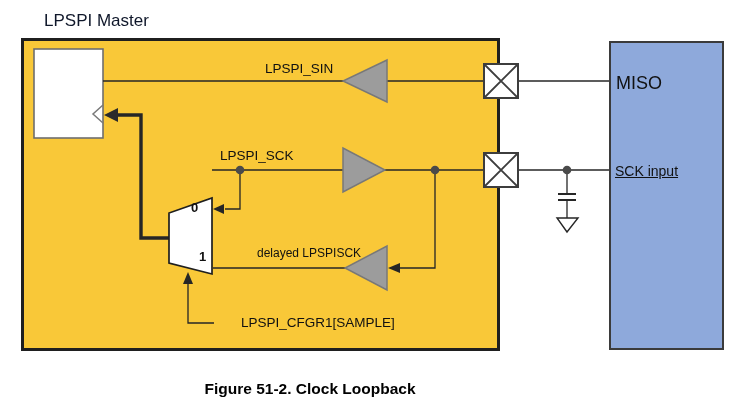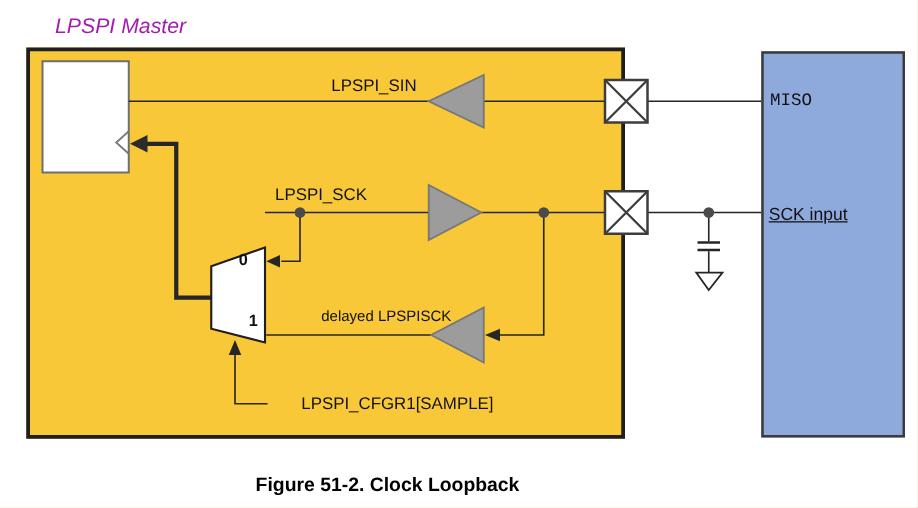--- a/index.html
+++ b/index.html
@@ -17,29 +17,29 @@
   }
   #slave-box{
     left:609px;top:41px;width:115px;height:309px;
     background:#8EA9DB;border:2px solid #3B3B3B;
   }
   svg#wires{position:absolute;left:0;top:0;z-index:5;}
   .lbl{
     position:absolute;z-index:10;line-height:1;white-space:nowrap;
     color:#111111;font-size:13.5px;
   }
-  #master-title{left:44px;top:12px;font-size:17px;color:#a21caf;font-style:italic;}
+  #master-title{left:44px;top:12px;font-size:17px;color:#0f172a;}
   #slave-title{left:616px;top:14px;font-size:17px;color:#3E6FC1;}
   #sin-label{left:218px;top:62px;margin-left:47px;}
   #sck-label{left:220px;top:149px;}
   #delayed-label{left:220px;top:247px;font-size:12px;padding-left:37px;}
   #sample-label{left:213px;top:316px;margin-left:28px;}
   #mux-in0{left:191px;top:201px;font-size:13px;font-weight:700;}
   #mux-in1{left:199px;top:250px;font-size:13px;font-weight:700;}
-  #miso-label{left:616px;top:74px;font-size:14px;font-family:Liberation Mono, monospace;}
+  #miso-label{left:616px;top:74px;font-size:18px;}
   #sckinput-label{left:615px;top:164px;font-size:14px;text-decoration:underline;}
   #caption{
     left:0;top:381px;width:620px;text-align:center;
     font-size:15.5px;font-weight:700;color:#000000;
   }
 </style>
 </head>
 <body>
 
 <div id="stage">

